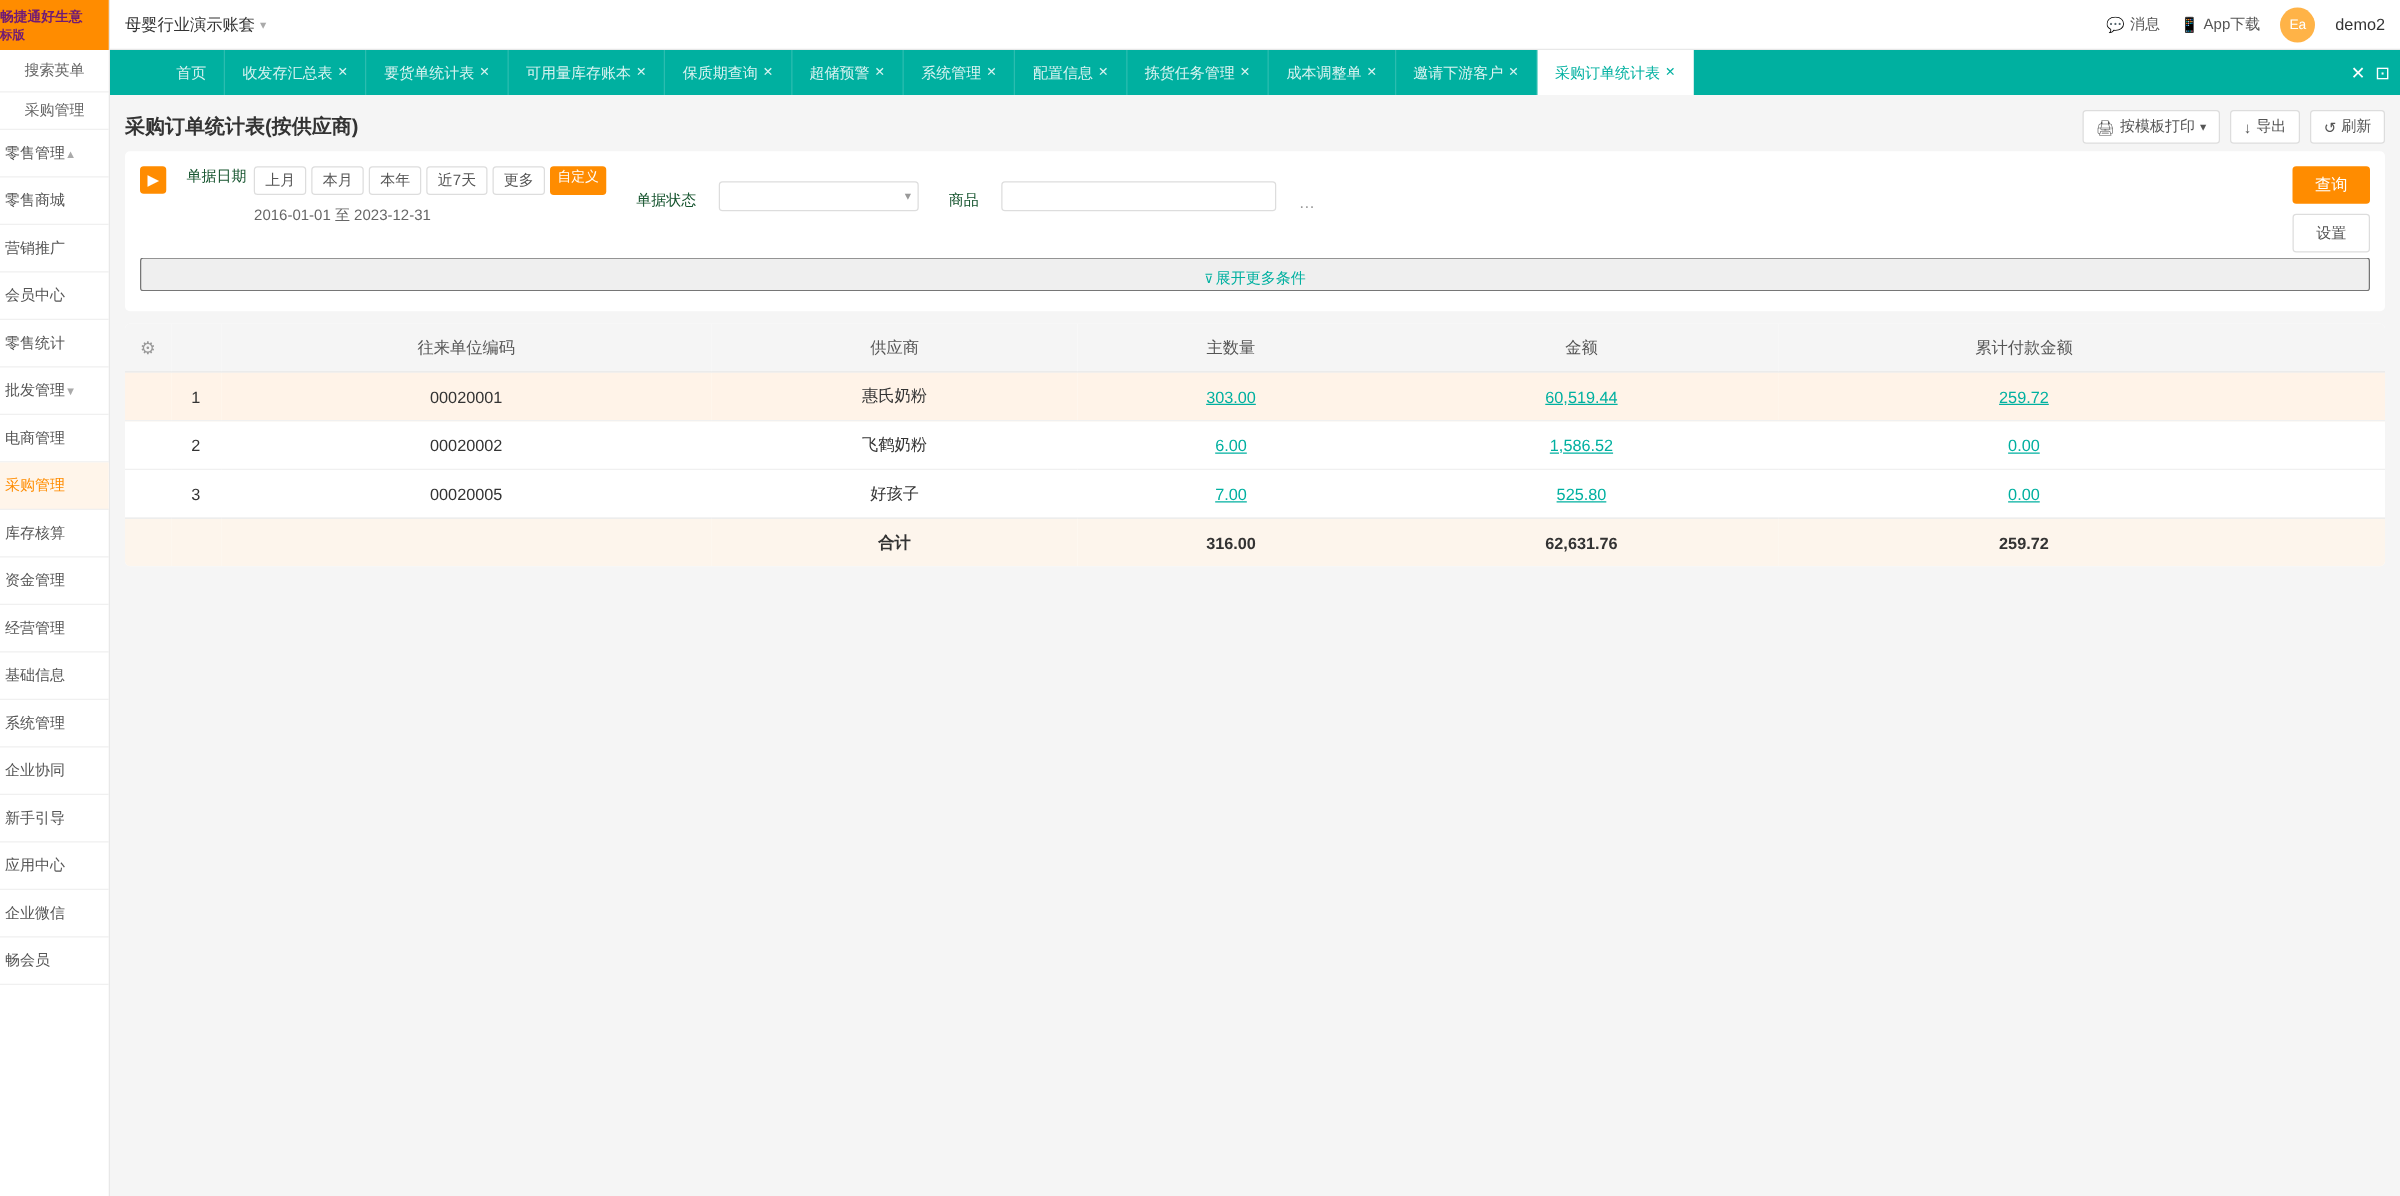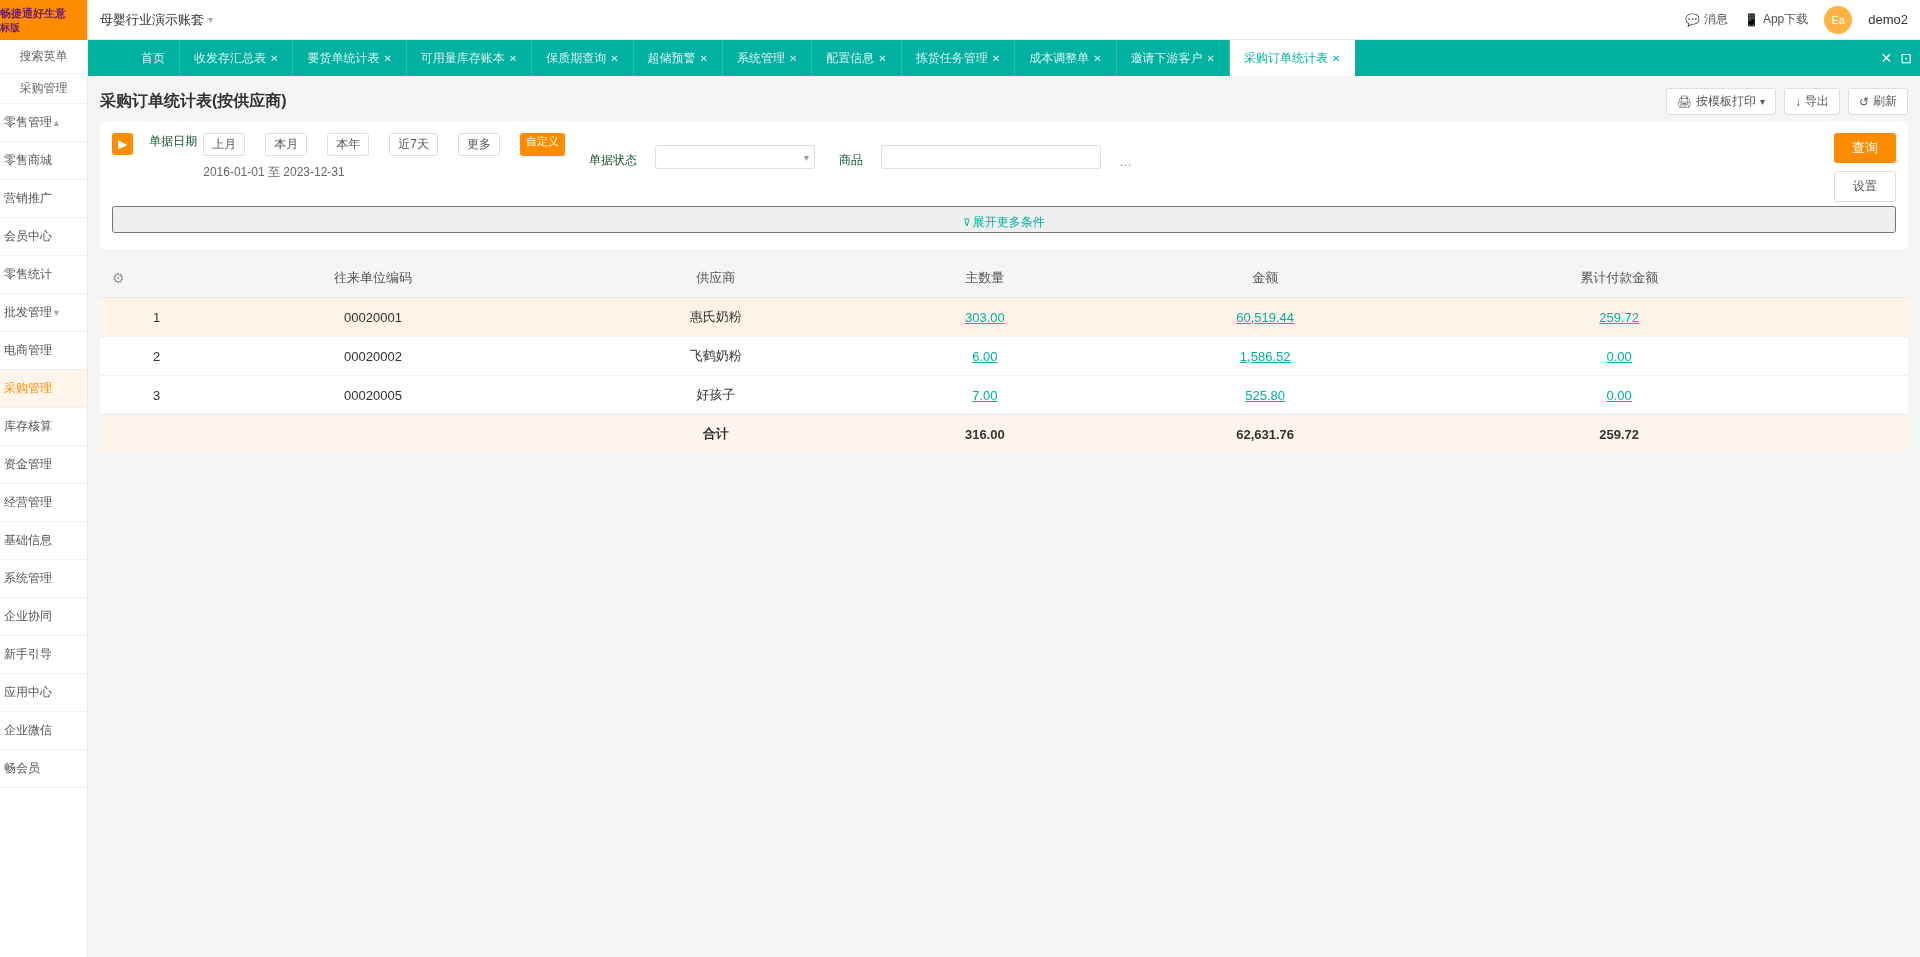--- a/index.html
+++ b/index.html
@@ -45,21 +45,21 @@
     .btn-print { display: flex; align-items: center; gap: 4px; border: 1px solid #ddd; background: #fff; padding: 4px 10px; border-radius: 3px; cursor: pointer; font-size: 12px; color: #555; }
     .btn-export { display: flex; align-items: center; gap: 4px; border: 1px solid #ddd; background: #fff; padding: 4px 10px; border-radius: 3px; cursor: pointer; font-size: 12px; color: #555; }
     .btn-refresh { display: flex; align-items: center; gap: 4px; border: 1px solid #ddd; background: #fff; padding: 4px 10px; border-radius: 3px; cursor: pointer; font-size: 12px; color: #555; }
     .btn-query { background: #ff8c00; color: #fff; border: none; padding: 6px 18px; border-radius: 3px; cursor: pointer; font-size: 13px; }
     .btn-settings { border: 1px solid #ddd; background: #fff; padding: 6px 12px; border-radius: 3px; cursor: pointer; font-size: 12px; color: #555; }
 
     
     .filter-panel { background: #fff; border-radius: 4px; padding: 12px; margin-bottom: 10px; }
     .filter-item { display: flex; align-items: flex-end; gap: 18px; }
     .filter-label { color: #14532d; font-size: 12px; white-space: nowrap; }
-    .filter-date-buttons { display: flex; gap: 20px; }
+    .filter-date-buttons { display: flex; gap: 4px; }
     .date-btn { padding: 2px 8px; border: 1px solid #ddd; border-radius: 3px; cursor: pointer; font-size: 12px; color: #555; background: #fff; }
     .date-btn.more { color: #555; }
     .date-badge { background: #ff8c00; color: #fff; border-radius: 3px; padding: 1px 6px; font-size: 11px; cursor: pointer; }
     .filter-date-range { font-size: 12px; color: #666; margin-top: 4px; }
     .filter-select { border: 1px solid #ddd; border-radius: 3px; padding: 4px 24px 4px 8px; font-size: 12px; color: #555; background: #fff; cursor: pointer; appearance: none; min-width: 160px; }
     .filter-select-wrap { position: relative; display: inline-block; }
     .filter-select-wrap::after { content: '▾'; position: absolute; right: 6px; top: 50%; transform: translateY(-50%); font-size: 10px; color: #999; pointer-events: none; }
     .filter-input { border: 1px solid #ddd; border-radius: 3px; padding: 4px 8px; font-size: 12px; min-width: 200px; }
     .filter-more-btn { color: #00b0a0; cursor: pointer; font-size: 12px; display: flex; align-items: center; gap: 2px; text-align: center; width: 100%; justify-content: center; padding-top: 6px; }
     .toggle-arrow { font-size: 10px; }

